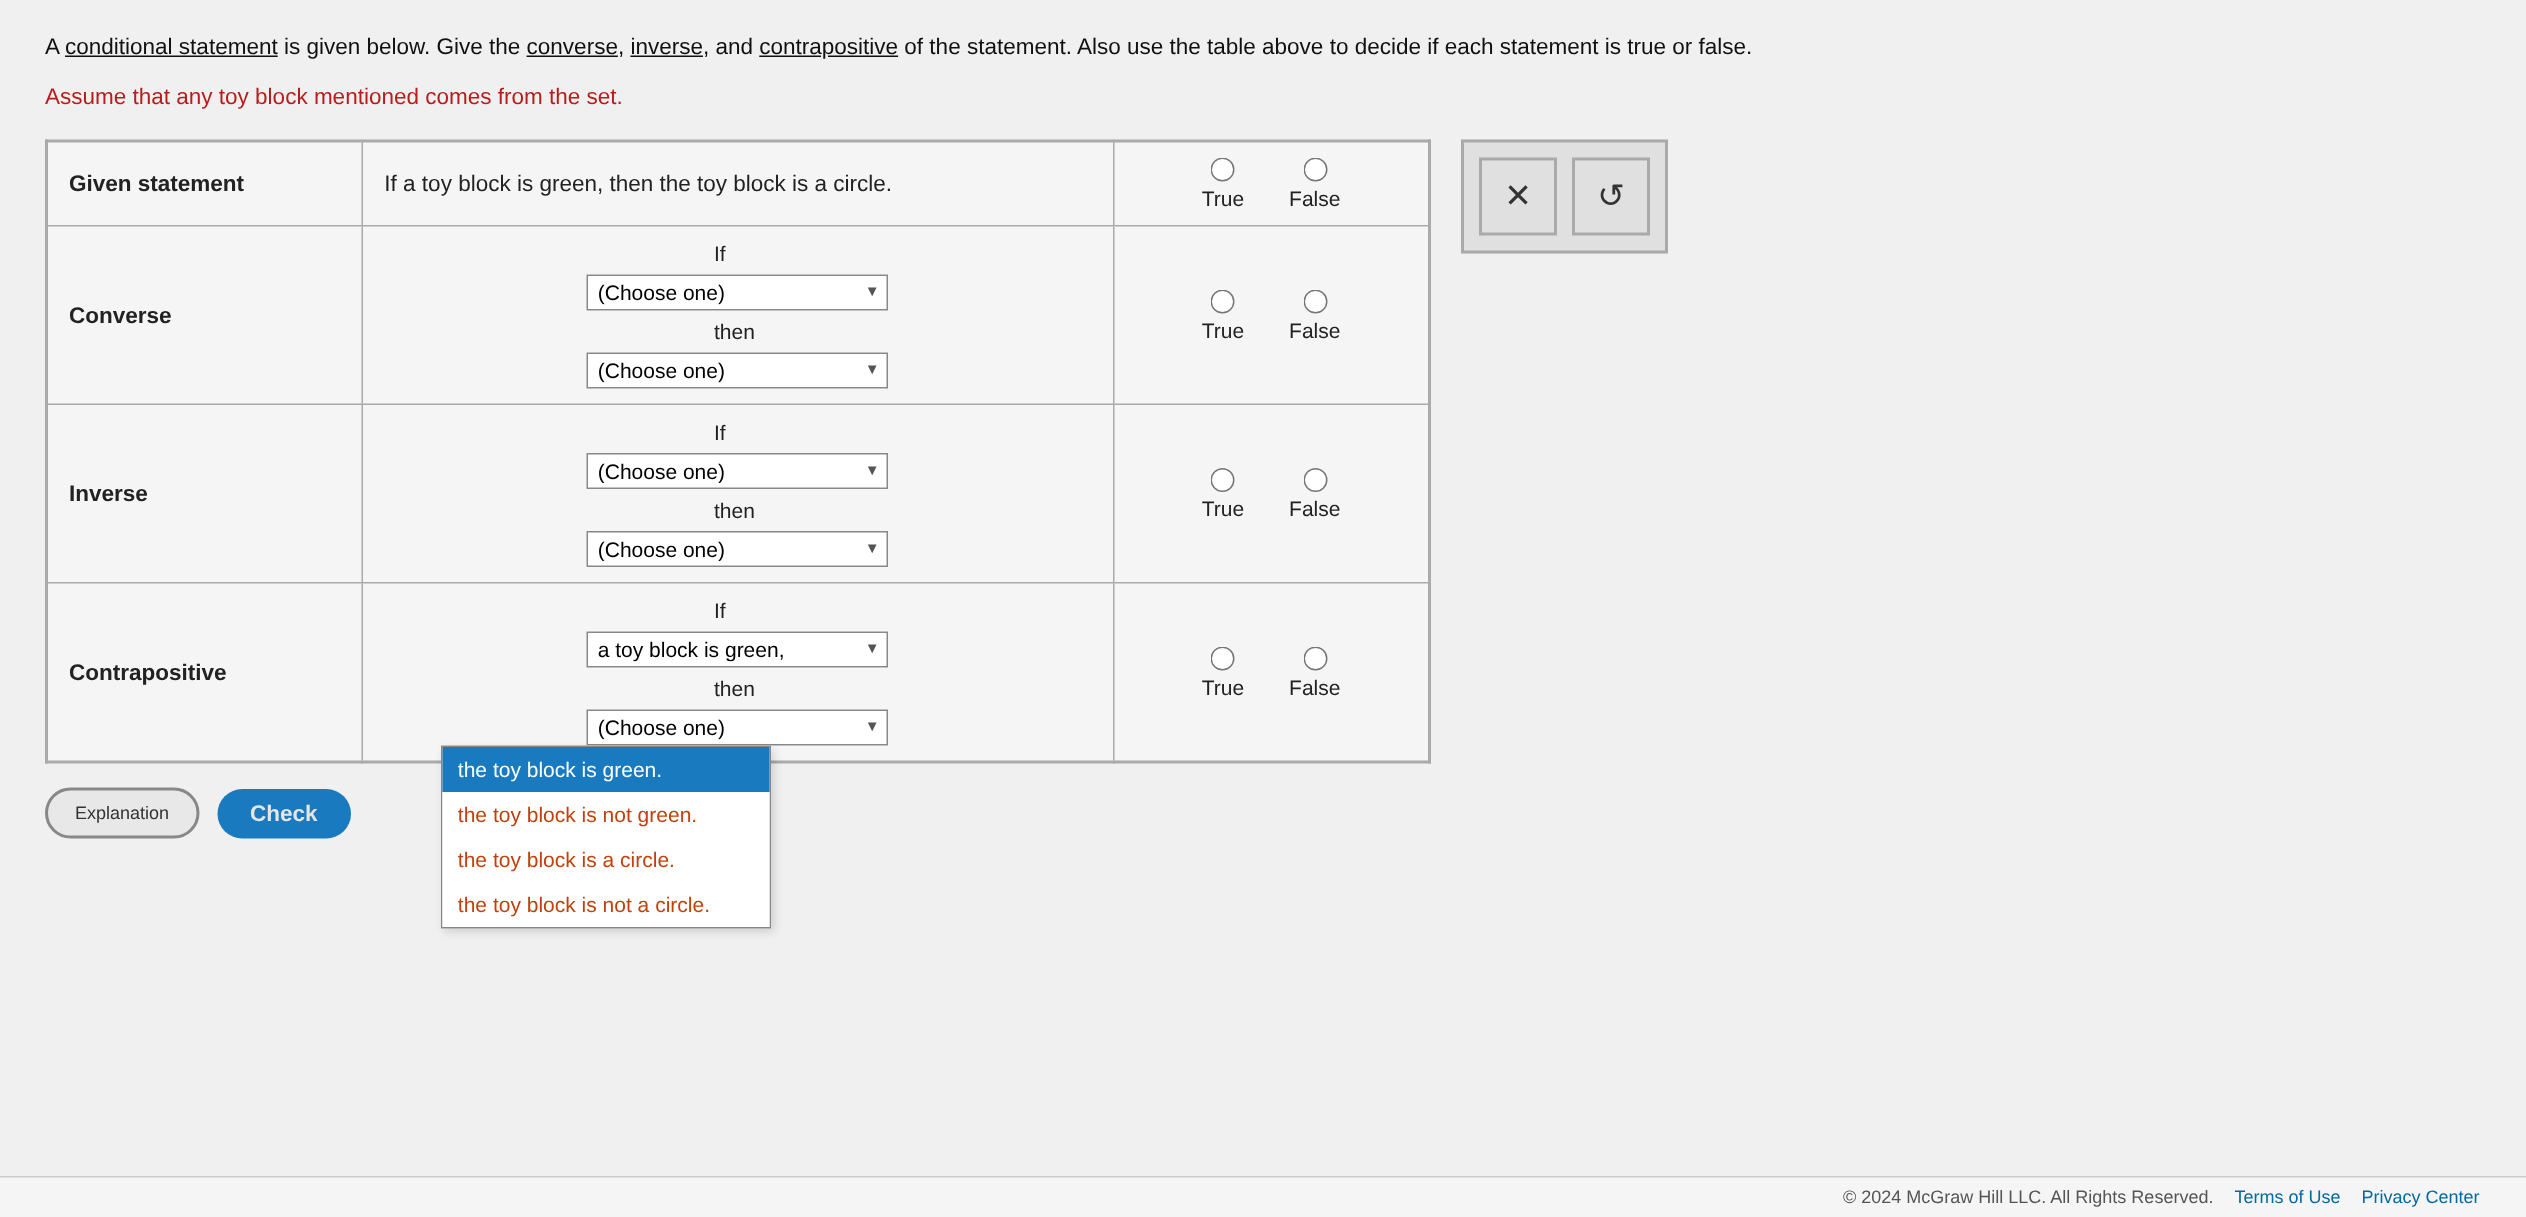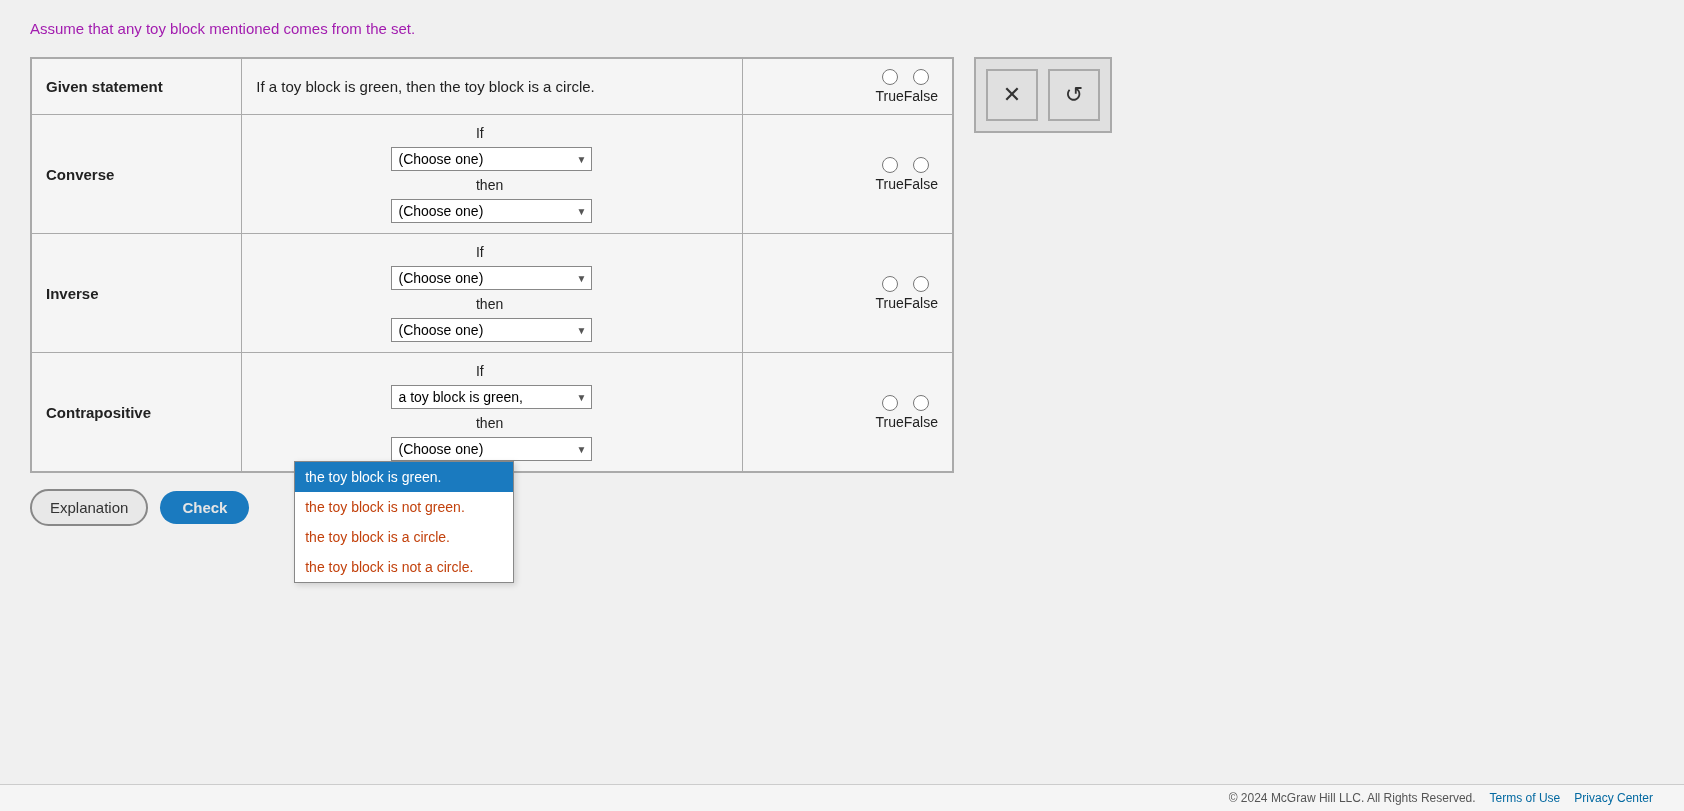--- a/index.html
+++ b/index.html
@@ -26,21 +26,21 @@
       color: #111;
     }
 
     .instruction-text u {
       text-decoration: underline;
     }
 
     .assume-text {
       font-size: 15px;
       margin-bottom: 20px;
-      color: #a21caf;
+      color: #b91c1c;
     }
 
     
     .main-table-wrapper {
       display: flex;
       align-items: flex-start;
       gap: 20px;
     }
 
     .logic-table {
@@ -70,21 +70,22 @@
     }
 
     .tf-cell {
       text-align: center;
       width: 160px;
       background: #f5f5f5;
     }
 
     .tf-options {
       display: flex;
-      justify-content: flex-end;
+      justify-content: center;
+      gap: 30px;
       align-items: center;
     }
 
     .tf-option {
       display: flex;
       flex-direction: column;
       align-items: center;
       gap: 3px;
     }
 
@@ -182,21 +183,21 @@
       display: flex;
       gap: 12px;
       margin-top: 16px;
       align-items: center;
     }
 
     .btn-explanation {
       border: 2px solid #888;
       background: #e8e8e8;
       padding: 8px 18px;
-      font-size: 15px;
+      font-size: 12px;
       border-radius: 20px;
       cursor: pointer;
       color: #333;
     }
 
     .btn-check {
       background: #1a7abf;
       color: #e5e5e5;
       border: none;
       padding: 8px 22px;
@@ -262,20 +263,23 @@
 
     .converse-row td {
       vertical-align: middle;
     }
   </style>
 </head>
 <body>
 
 <div class="page-wrapper">
 
+  <p class="instruction-text">
+    A <u>conditional statement</u> is given below. Give the <u>converse</u>, <u>inverse</u>, and <u>contrapositive</u> of the statement. Also use the table above to decide if each statement is true or false.
+  </p>
 
   <p class="assume-text">Assume that any toy block mentioned comes from the set.</p>
 
   <div class="main-table-wrapper">
     <table class="logic-table">
       <tbody>
 
         <tr class="given-row">
           <td class="row-label">Given statement</td>
           <td class="statement-cell">

